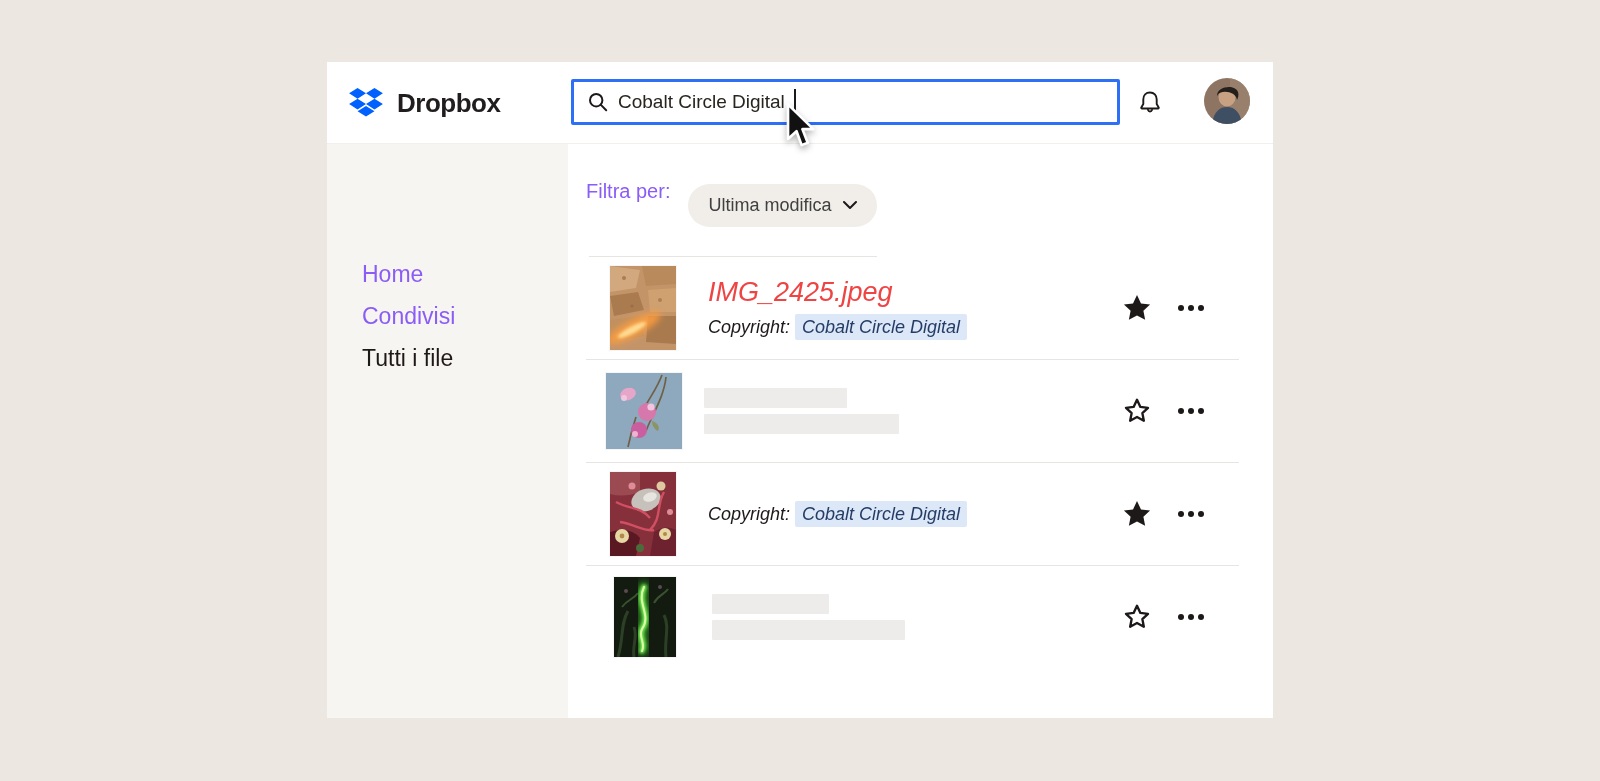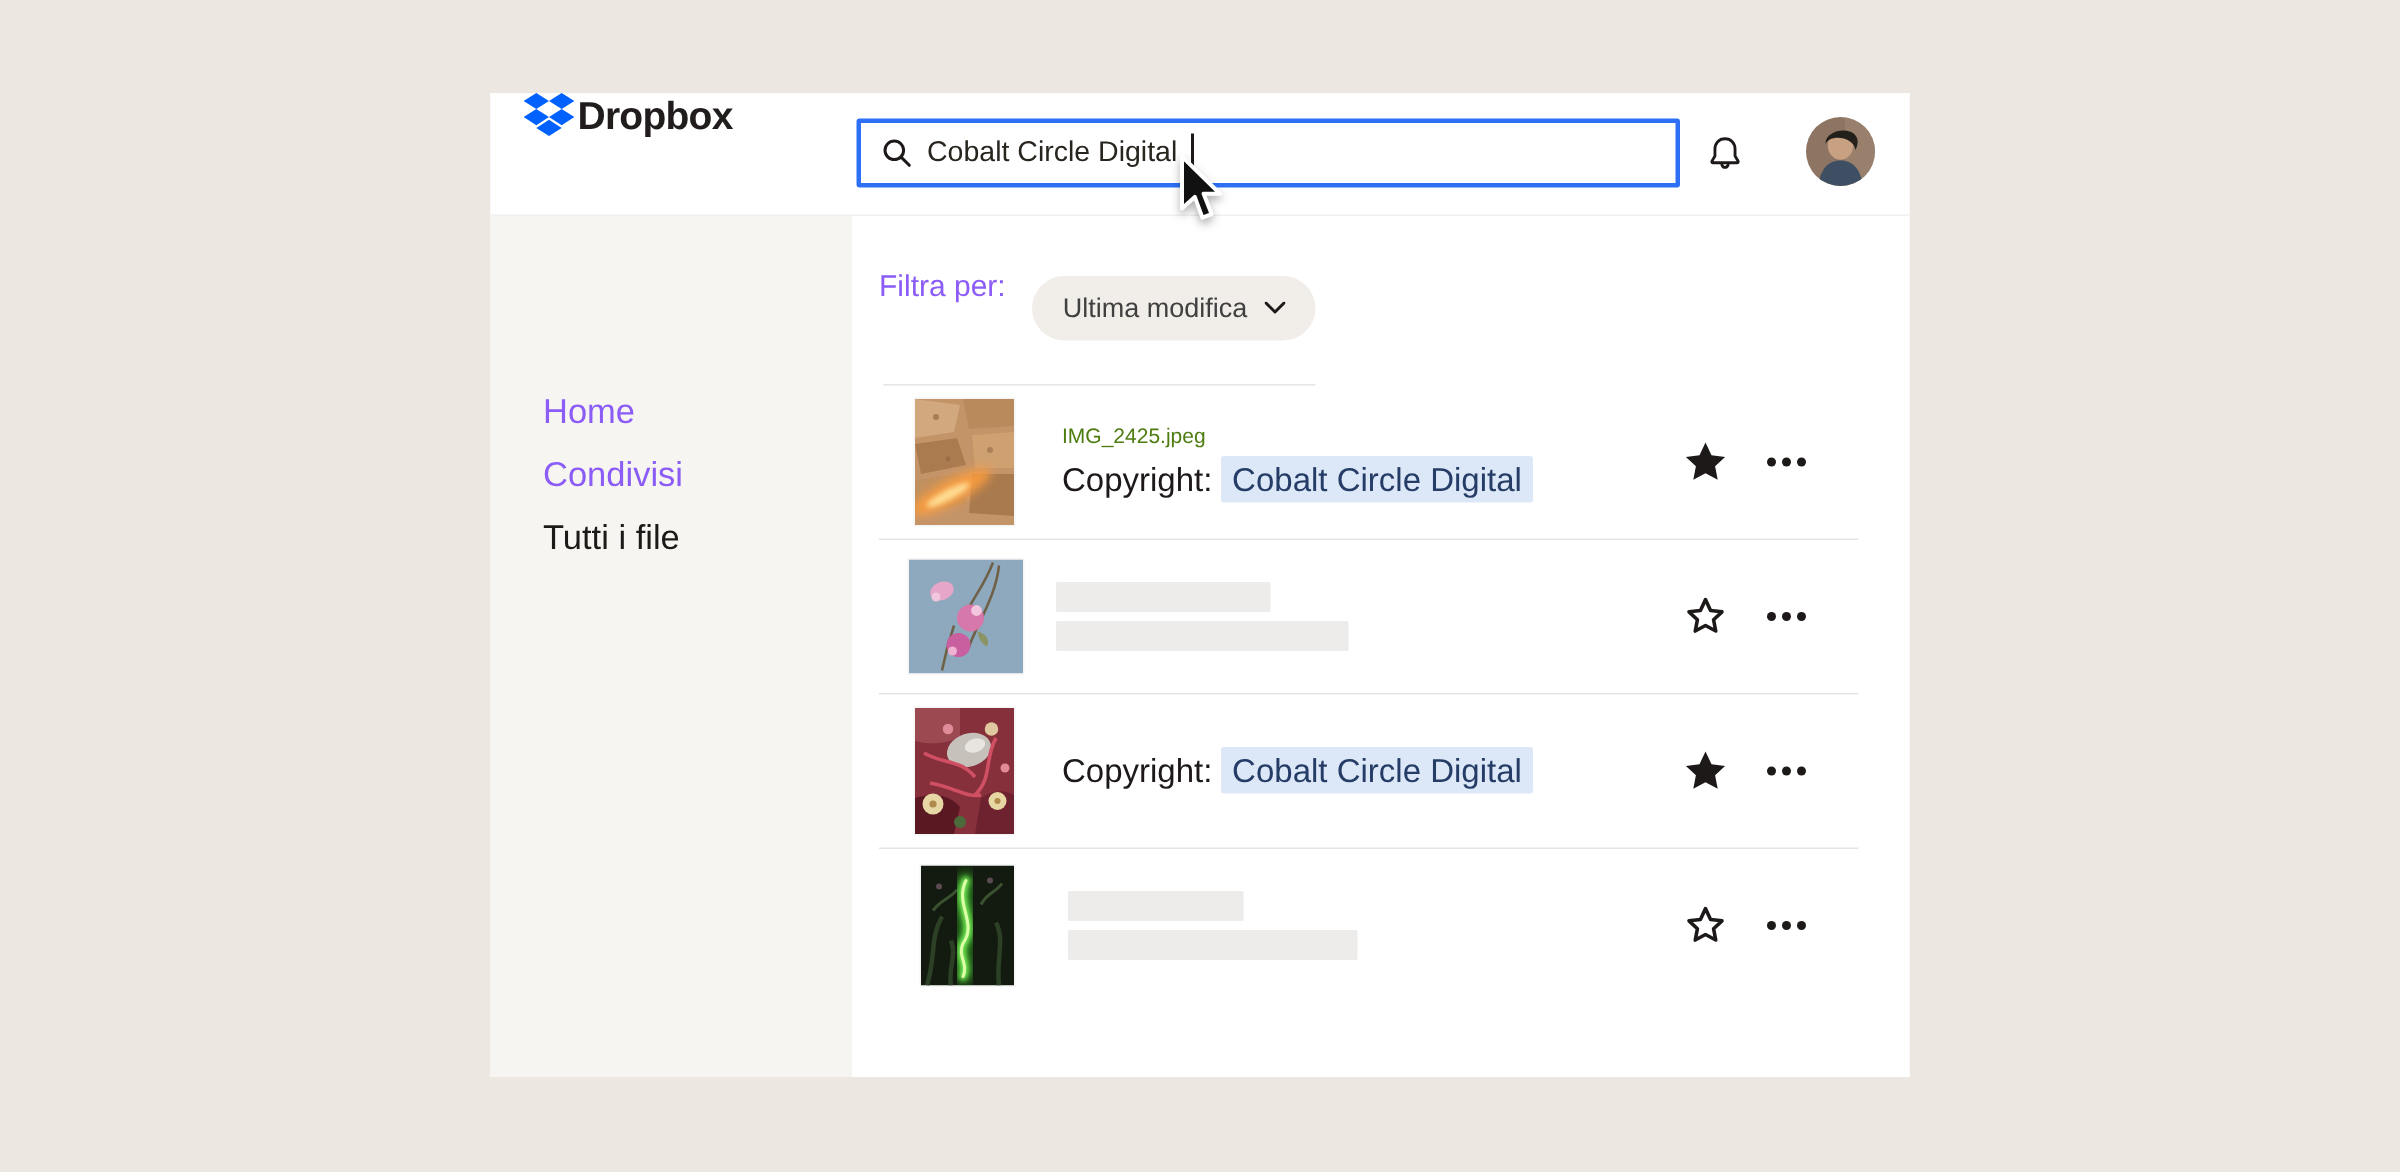--- a/index.html
+++ b/index.html
@@ -17,21 +17,21 @@
   .app-window {
     position:absolute; left:327px; top:62px; width:946px; height:656px;
     background:#ffffff;
   }
 
   
   .app-header {
     position:absolute; left:0; top:0; width:946px; height:82px;
     background:#fff; border-bottom:1px solid #f2efec;
   }
-  .logo-wrap { position:absolute; left:22px; top:0; height:82px; display:flex; gap:2px; cursor:pointer; }
+  .logo-wrap { position:absolute; left:22px; top:0; height:82px; display:flex; align-items:center; gap:14px; cursor:pointer; }
   .logo-glyph { width:34px; height:31px; display:block; }
   .logo-text { font-size:26px; font-weight:bold; letter-spacing:-0.5px; color:#211d1d; }
 
   .search-bar {
     position:absolute; left:244px; top:17px; width:549px; height:46px;
     background:#fff; border:3px solid var(--search_border,#2d6ff5); border-radius:2px;
     display:flex; align-items:center; padding:0 14px;
   }
   .search-icon-svg { width:20px; height:20px; margin-right:10px; flex:0 0 auto; }
   .search-text { font-size:19px; font-weight:500; color:#28251f; white-space:nowrap; }
@@ -68,22 +68,22 @@
   
   .file-list { position:absolute; left:18px; top:112px; width:653px; }
   .file-row { position:relative; height:103px; display:flex; align-items:center; border-top:1px solid var(--divider,#e7e5e2); }
   .file-row.first { border-top:none; }
   .file-row.first::before {
     content:""; position:absolute; top:0; left:3px; width:288px; height:1px; background:var(--divider,#e7e5e2);
   }
   .thumb-cell { width:98px; margin-left:24px; flex:0 0 auto; display:flex; align-items:center; justify-content:flex-start; }
   .thumb { display:block; box-shadow:0 0 0 1px rgba(0,0,0,0.04); }
   .row-text { flex:1 1 auto; min-width:0; padding-left:0; }
-  .file-name { font-size:14px; color:#4d7c0f; margin-bottom:9px; }
-  .file-meta { font-size:22px; color:#1e1919; }
+  .file-name { font-size:27px; color:#ef4444; margin-bottom:9px;font-style:italic; }
+  .file-meta { font-size:18px; color:#1e1919;font-style:italic; }
   .meta-highlight {
     background:var(--highlight_bg,#dce7f7); color:var(--highlight_text,#253d66);
     padding:3px 7px; border-radius:2px;
   }
   .ph-bar { height:20px; background:var(--placeholder,#eeeceb); border-radius:1px; }
   .ph-1 { margin-bottom:6px; }
   .row-2 .ph-1 { width:143px; } .row-2 .ph-2 { width:195px; }
   .row-4 .ph-1 { width:117px; } .row-4 .ph-2 { width:193px; }
   .star-btn { width:36px; height:36px; flex:0 0 auto; margin-right:16px; display:flex; align-items:center; justify-content:center; cursor:pointer; }
   .more-btn { width:40px; height:36px; flex:0 0 auto; margin-right:28px; display:flex; align-items:center; justify-content:center; gap:4px; cursor:pointer; }

